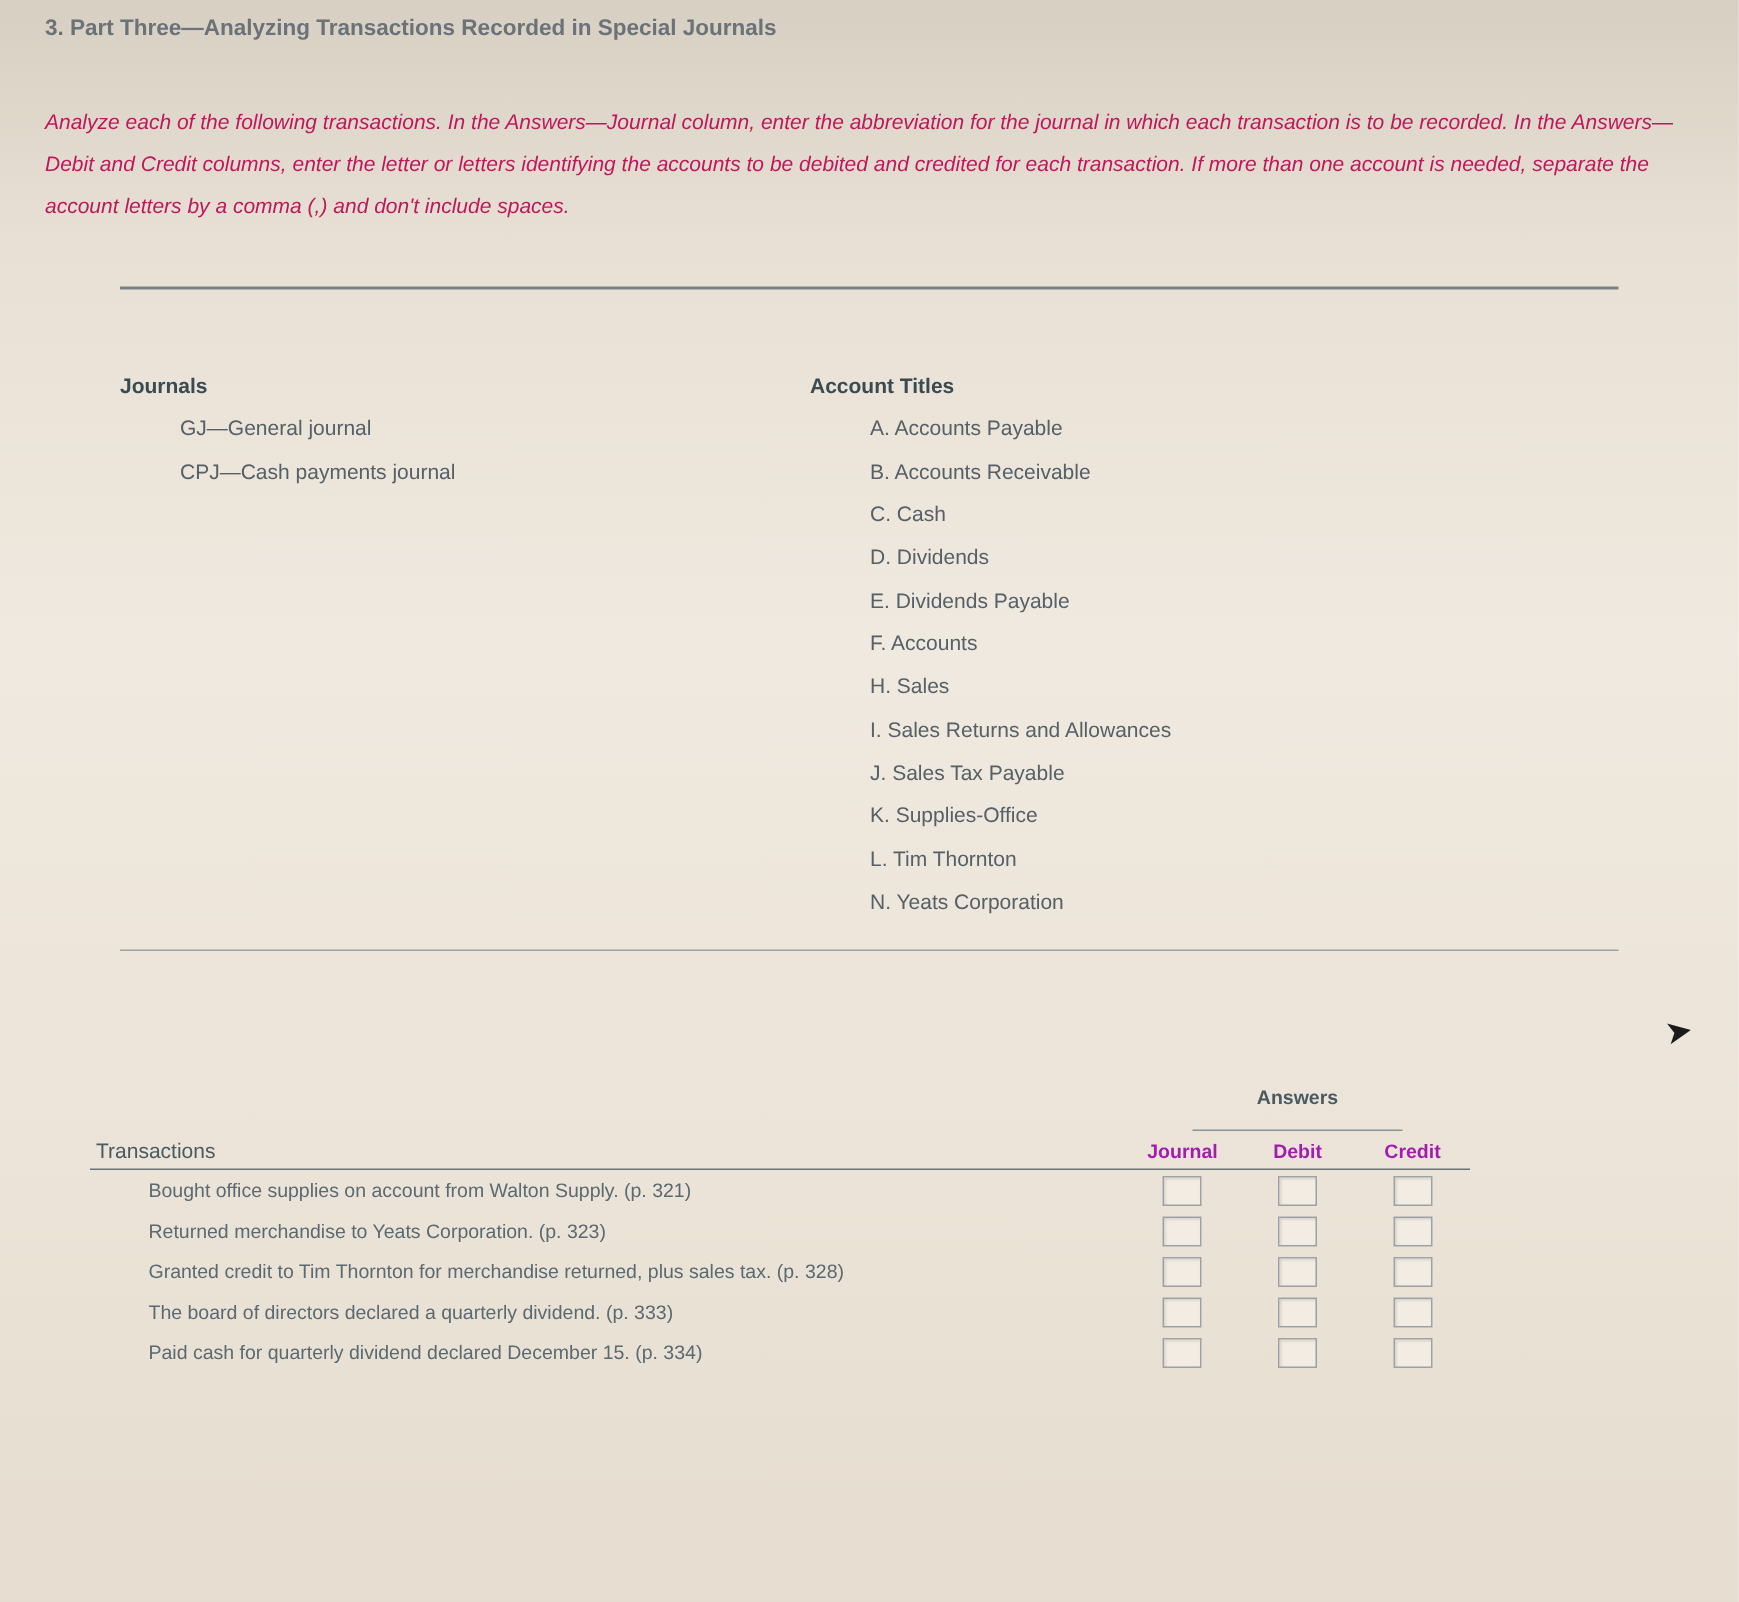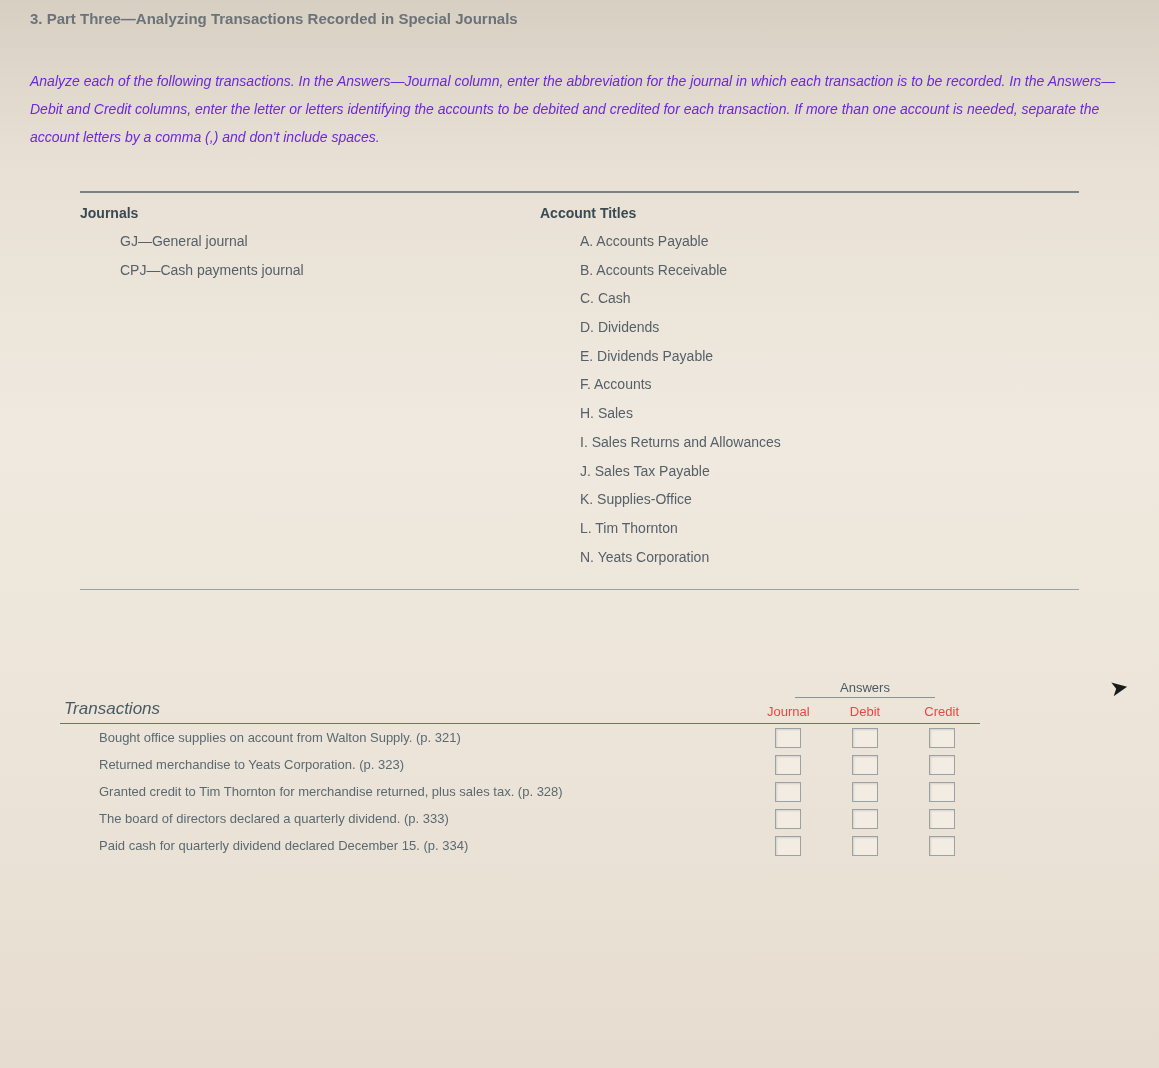--- a/index.html
+++ b/index.html
@@ -15,86 +15,87 @@
   }
   .section-title {
     font-size: 15px;
     font-weight: bold;
     color: #6b7278;
     margin: 0 0 40px -30px;
   }
   .instructions {
     font-size: 14px;
     font-style: italic;
-    color: #6d28d9;
+    color: #be185d;
     line-height: 2;
     margin-bottom: 40px;
     margin-left: -30px;
   }
   .ref-block {
     border-top: 2px solid #7a8288;
     border-bottom: 1px solid #9aa2a8;
     padding: 12px 0 18px 0;
     margin: 0 40px 0 20px;
     display: flex;
     gap: 80px;
   }
   .ref-col { flex: 0 0 auto; }
   .ref-col.journals { width: 380px; }
   .ref-col.accounts { flex: 1; }
   .ref-head {
     font-size: 14px;
     font-weight: bold;
     color: #3a4a52;
     margin-bottom: 6px;
+    margin-top: 44px;
   }
   .ref-item {
     font-size: 14px;
     color: #556068;
     line-height: 2.05;
     margin-left: 40px;
   }
   .answers-area {
     margin-top: 90px;
     margin-left: 0px;
     width: 920px;
   }
   .answers-header {
     display: flex;
     align-items: flex-end;
   }
   .tx-head {
     flex: 1;
-    font-size: 17px;
+    font-size: 14px;
     color: #4a5a63;
     padding: 4px 0 4px 4px;
     border-bottom: 1px solid #6a727a;
-    font-style: italic;
   }
   .ans-cols {
     width: 230px;
     text-align: center;
   }
   .ans-super {
     font-size: 13px;
     color: #4a5a63;
     border-bottom: 1px solid #8a929a;
     width: 140px;
     margin: 0 auto 2px auto;
-    padding-bottom: 2px;
+    padding-bottom: 14px;
+    font-weight: bold;
   }
   .ans-sub {
     display: flex;
     border-bottom: 1px solid #6a727a;
   }
   .ans-sub > div {
     flex: 1;
     font-size: 13px;
-    font-weight: normal;
-    color: #ef4444;
+    font-weight: bold;
+    color: #a21caf;
     padding: 4px 0;
   }
   .tx-row {
     display: flex;
     align-items: center;
     padding: 3px 0;
     margin-left: 35px;
   }
   .tx-text {
     flex: 1;

